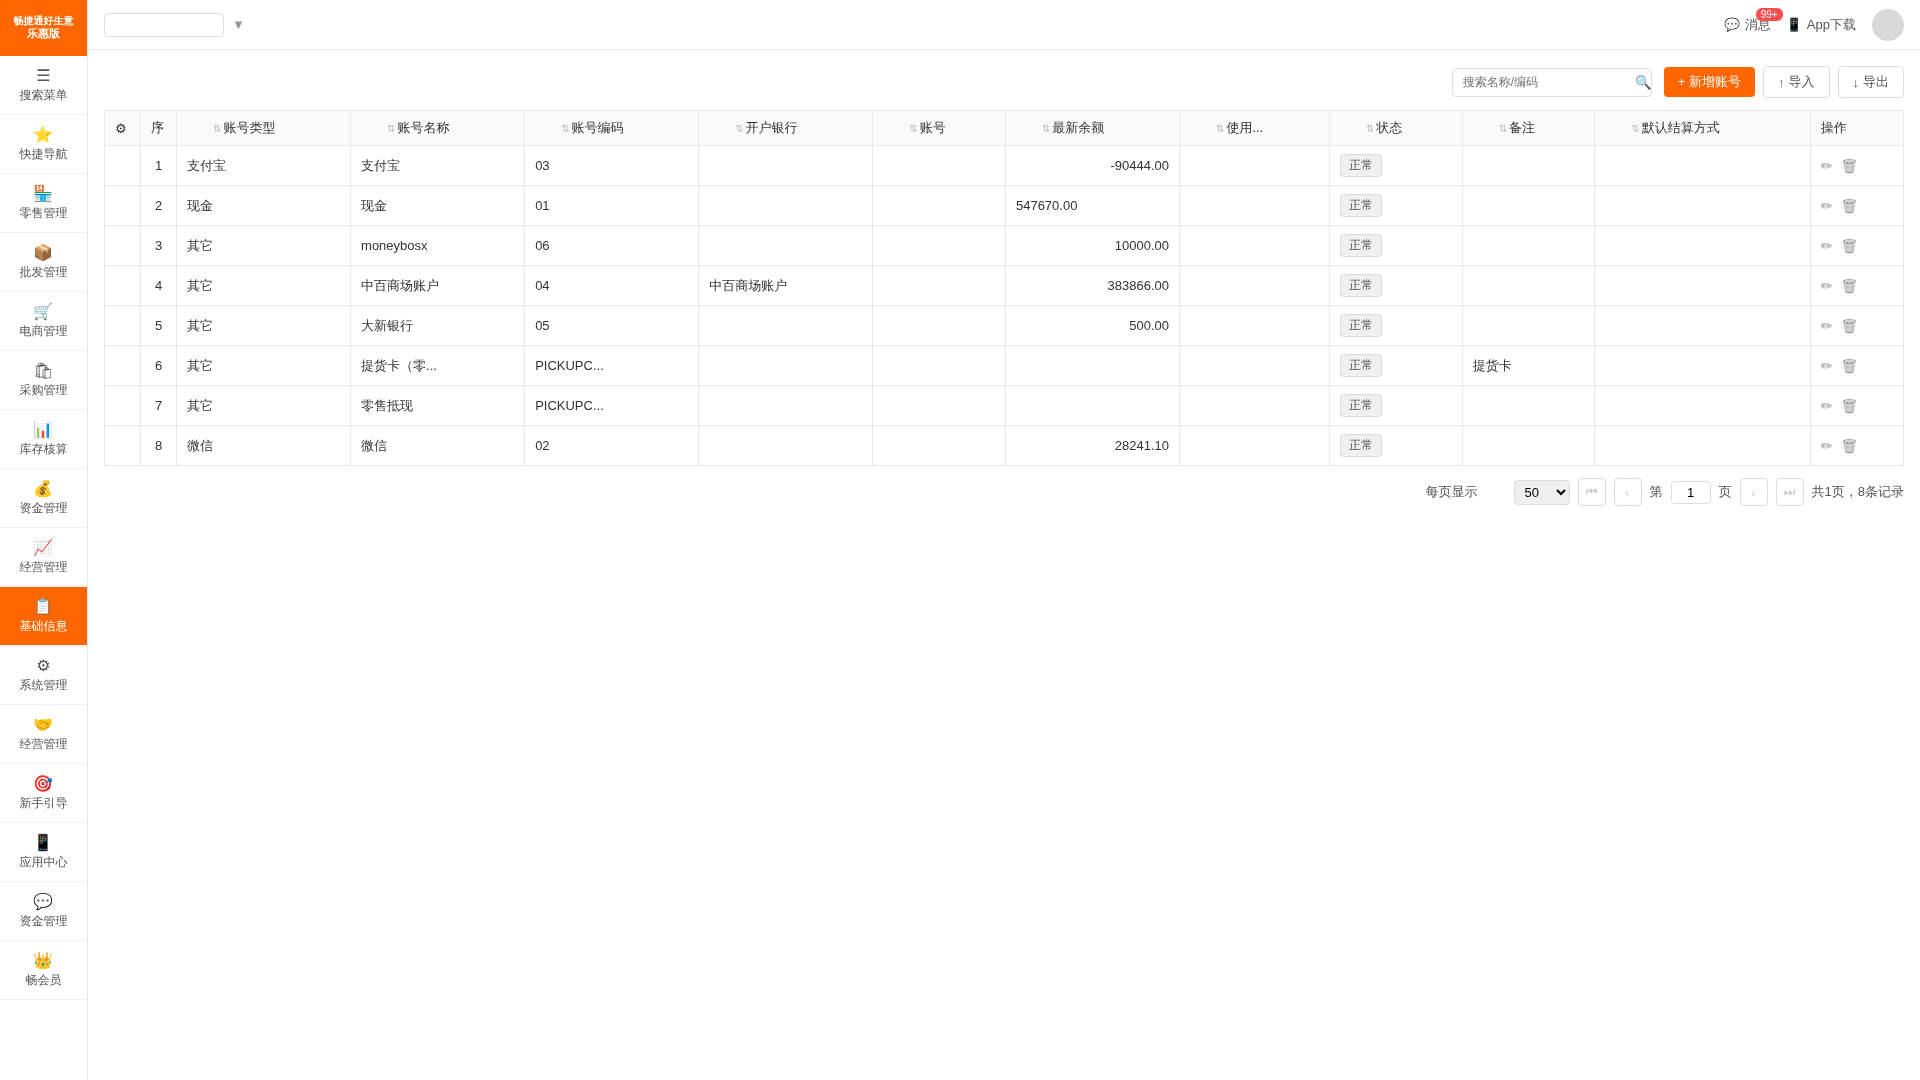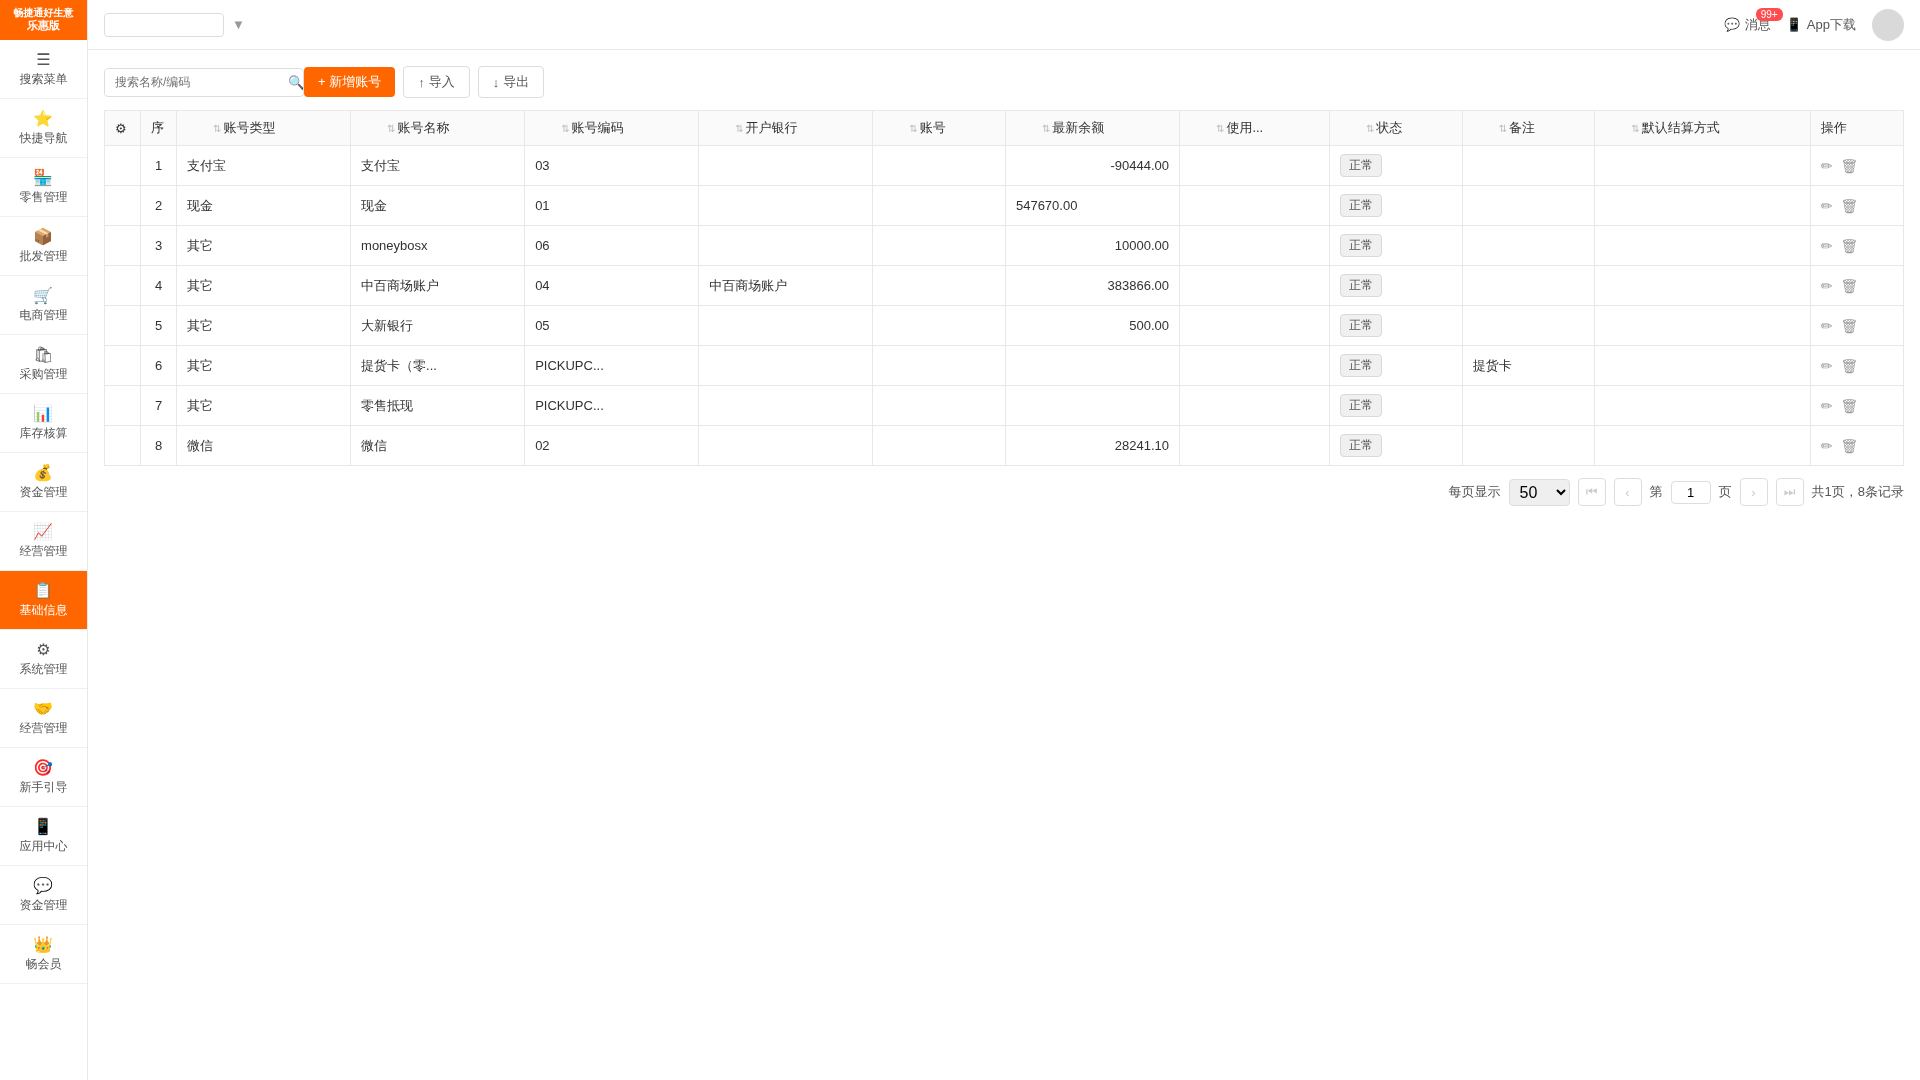--- a/index.html
+++ b/index.html
@@ -9,21 +9,21 @@
     .sidebar {
       width: 88px;
       background: #fff;
       display: flex;
       flex-direction: column;
       border-right: 1px solid #e8e8e8;
       flex-shrink: 0;
     }
     .sidebar-logo {
       background: #ff6600;
-      height: 40px;
+      height: 56px;
       display: flex;
       align-items: center;
       justify-content: center;
       color: #fff;
       font-size: 12px;
       font-weight: bold;
     }
     .sidebar-logo-inner {
       text-align: center;
       line-height: 1.2;
@@ -160,22 +160,23 @@
       overflow: auto;
       padding: 16px;
       display: flex;
       flex-direction: column;
     }
 
     
     .toolbar-row {
       display: flex;
       align-items: center;
-      justify-content: flex-start;
+      justify-content: flex-end;
       margin-bottom: 12px;
+      gap: 12px;
     }
     .search-box {
       display: flex;
       align-items: center;
       border: 1px solid #ddd;
       border-radius: 4px;
       overflow: hidden;
       width: 200px;
     }
     .search-box input {
@@ -287,22 +288,23 @@
       justify-content: flex-end;
       padding: 12px 0 0 0;
       gap: 8px;
       font-size: 13px;
       color: #555;
     }
     .page-size-select {
       border: 1px solid #ddd;
       border-radius: 4px;
       padding: 3px 6px;
-      font-size: 16px;
+      font-size: 13px;
       outline: none;
+      margin-left: 28px;
     }
     .page-btn {
       width: 28px;
       height: 28px;
       display: flex;
       align-items: center;
       justify-content: center;
       border: 1px solid #ddd;
       border-radius: 4px;
       cursor: pointer;

